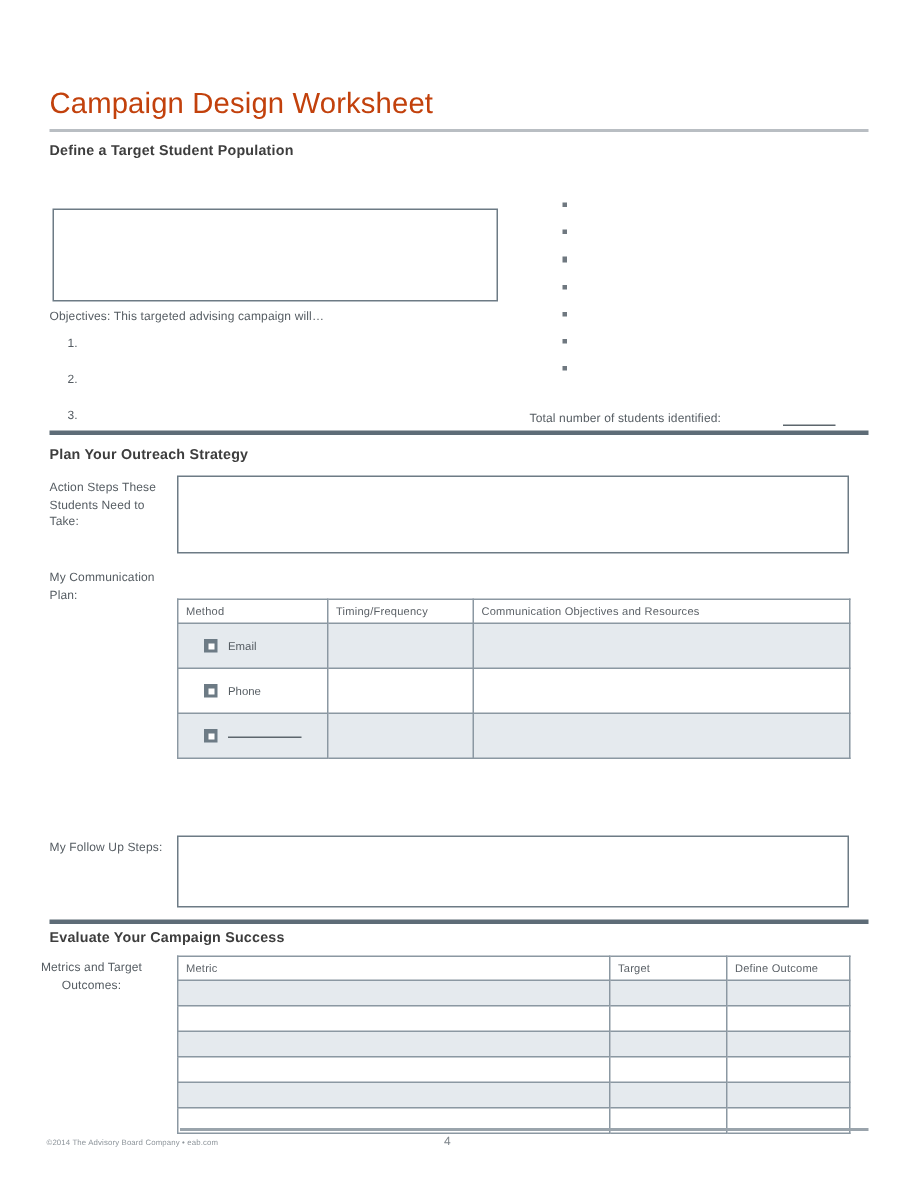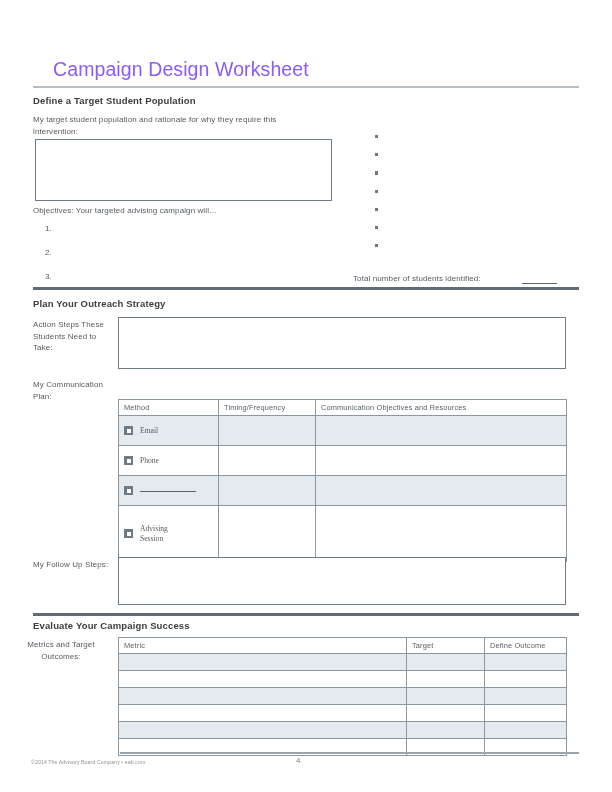--- a/index.html
+++ b/index.html
@@ -21,24 +21,23 @@
     width: 612px;
     height: 792px;
   }
 
   
   .doc-title {
     position: absolute;
     left: 33px;
     top: 58px;
     font-size: 19.5px;
-    color: #8b5cf6;
+    color: #c2410c;
     letter-spacing: 0.1px;
     white-space: nowrap;
-    margin-left: 20px;
   }
   .rule-thin {
     position: absolute;
     left: 33px;
     width: 546px;
     height: 2px;
     background: #b9bec3;
   }
   .rule-thick {
     position: absolute;
@@ -122,22 +121,21 @@
     font-weight: normal;
     color: #5b6167;
     padding: 3px 0 3px 5px;
     height: 16px;
     background: #ffffff;
     letter-spacing: 0.15px;
   }
   table.grid td {
     font-size: 7.6px;
     color: #555c62;
-    padding: 3px 5px;
-    font-family: Liberation Serif, serif;
+    padding: 3px 17px;
   }
   tr.shade td { background: #e5eaee; }
   tr.plain td { background: #ffffff; }
 
   .cb-cell {
     display: flex;
     align-items: center;
     gap: 7px;
   }
   .checkbox {
@@ -195,25 +193,24 @@
 </head>
 <body>
 
 <div class="page">
 
   <div class="doc-title">Campaign Design Worksheet</div>
   <div class="rule-thin" style="top:86px;"></div>
 
   <div class="section-head" style="top:95px;">Define a Target Student Population</div>
 
-  <div class="txt" style="left:33px; top:114px; width:268px;">My target student population and rationale for why they require this intervention:</div>
 
   <div class="writebox" style="left:35px; top:139px; width:297px; height:62px;"></div>
 
-  <div class="txt" style="left:33px; top:205px; width:290px;">Objectives: Your targeted advising campaign will…</div>
+  <div class="txt" style="left:33px; top:205px; width:290px;">Objectives: This targeted advising campaign will…</div>
 
   <div class="num-item" style="top:224px;">1.</div>
   <div class="num-item" style="top:248px;">2.</div>
   <div class="num-item" style="top:272px;">3.</div>
 
 
   <div class="bullet-list">
     <div class="bullet-row">
         <span class="sq"></span>
       </div>
@@ -292,32 +289,20 @@
           <div class="cb-cell">
             <span class="checkbox">
                 <i></i>
               </span>
             <span class="ul-short"></span>
           </div>
         </td>
         <td></td>
         <td></td>
       </tr>
-      <tr class="plain" style="height:56px;">
-        <td>
-          <div class="cb-cell">
-            <span class="checkbox">
-                <i></i>
-              </span>
-            <span class="cb-label" style="max-width:52px; display:inline-block;">Advising Session</span>
-          </div>
-        </td>
-        <td></td>
-        <td></td>
-      </tr>
     </tbody>
   </table>
 
   <div class="txt" style="left:33px; top:559px; width:82px;">My Follow Up Steps:</div>
   <div class="writebox" style="left:118px; top:557px; width:448px; height:48px;"></div>
 
   <div class="rule-thick" style="top:613px;"></div>
 
   <div class="section-head" style="top:620px;">Evaluate Your Campaign Success</div>
 

